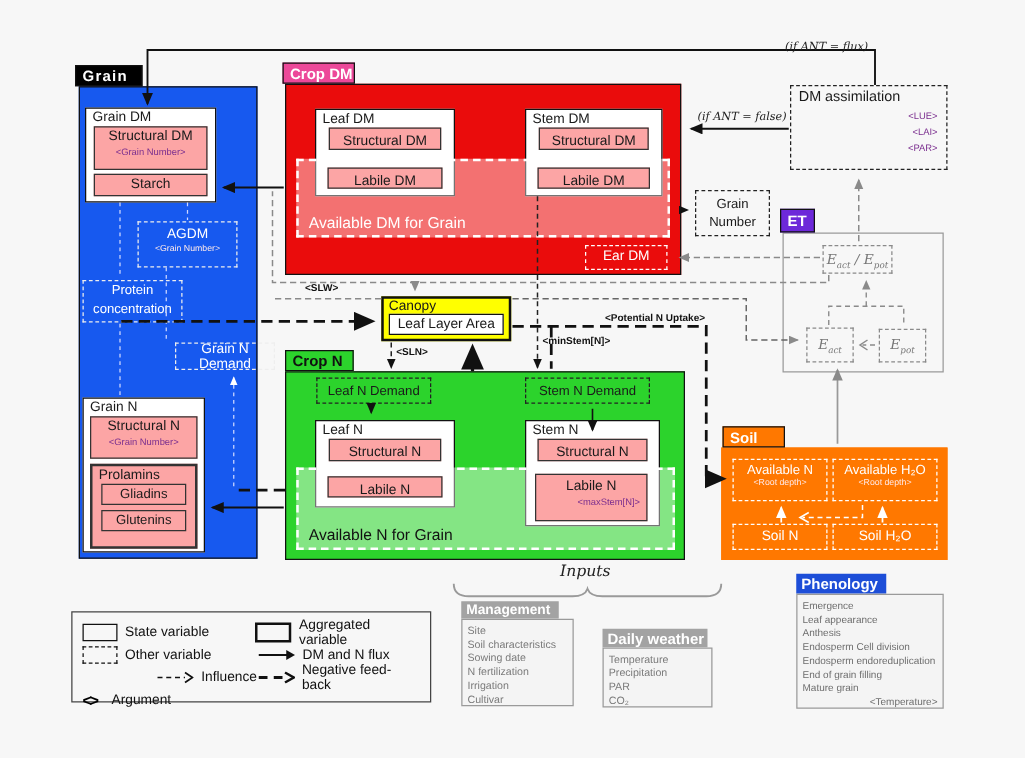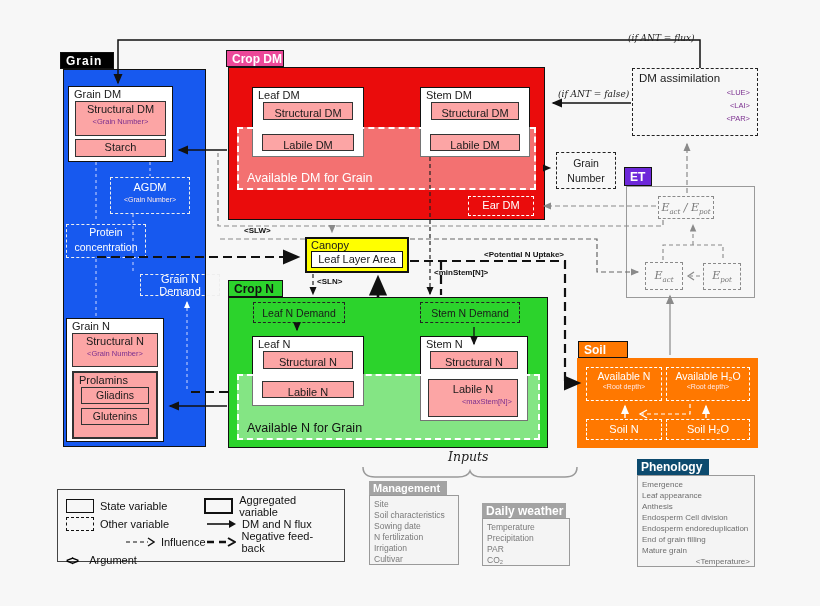--- a/index.html
+++ b/index.html
@@ -205,21 +205,21 @@
   <div class="abs grayhdr" style="left:482px;top:503px;width:84px;height:15px;background:#a3a3a3;font-size:12px;">
       <span>Daily weather</span>
     </div>
   <div class="abs graylist" style="left:482px;top:518px;width:88px;height:48px;">
     <div>Temperature</div>
     <div>Precipitation</div>
     <div>PAR</div>
     <div>CO₂</div>
   </div>
 
-  <div class="abs grayhdr" style="left:637px;top:459px;width:72px;height:16px;background:#0c4a6e;font-size:12px;">
+  <div class="abs grayhdr" style="left:637px;top:459px;width:72px;height:16px;background:#1d4ed8;font-size:12px;">
       <span>Phenology</span>
     </div>
   <div class="abs graylist" style="left:637px;top:475px;width:118px;height:92px;font-size:8px;line-height:11px;color:#6e6e6e;">
     <div>Emergence</div>
     <div>Leaf appearance</div>
     <div>Anthesis</div>
     <div>Endosperm Cell division</div>
     <div>Endosperm endoreduplication</div>
     <div>End of grain filling</div>
     <div>Mature grain</div>

